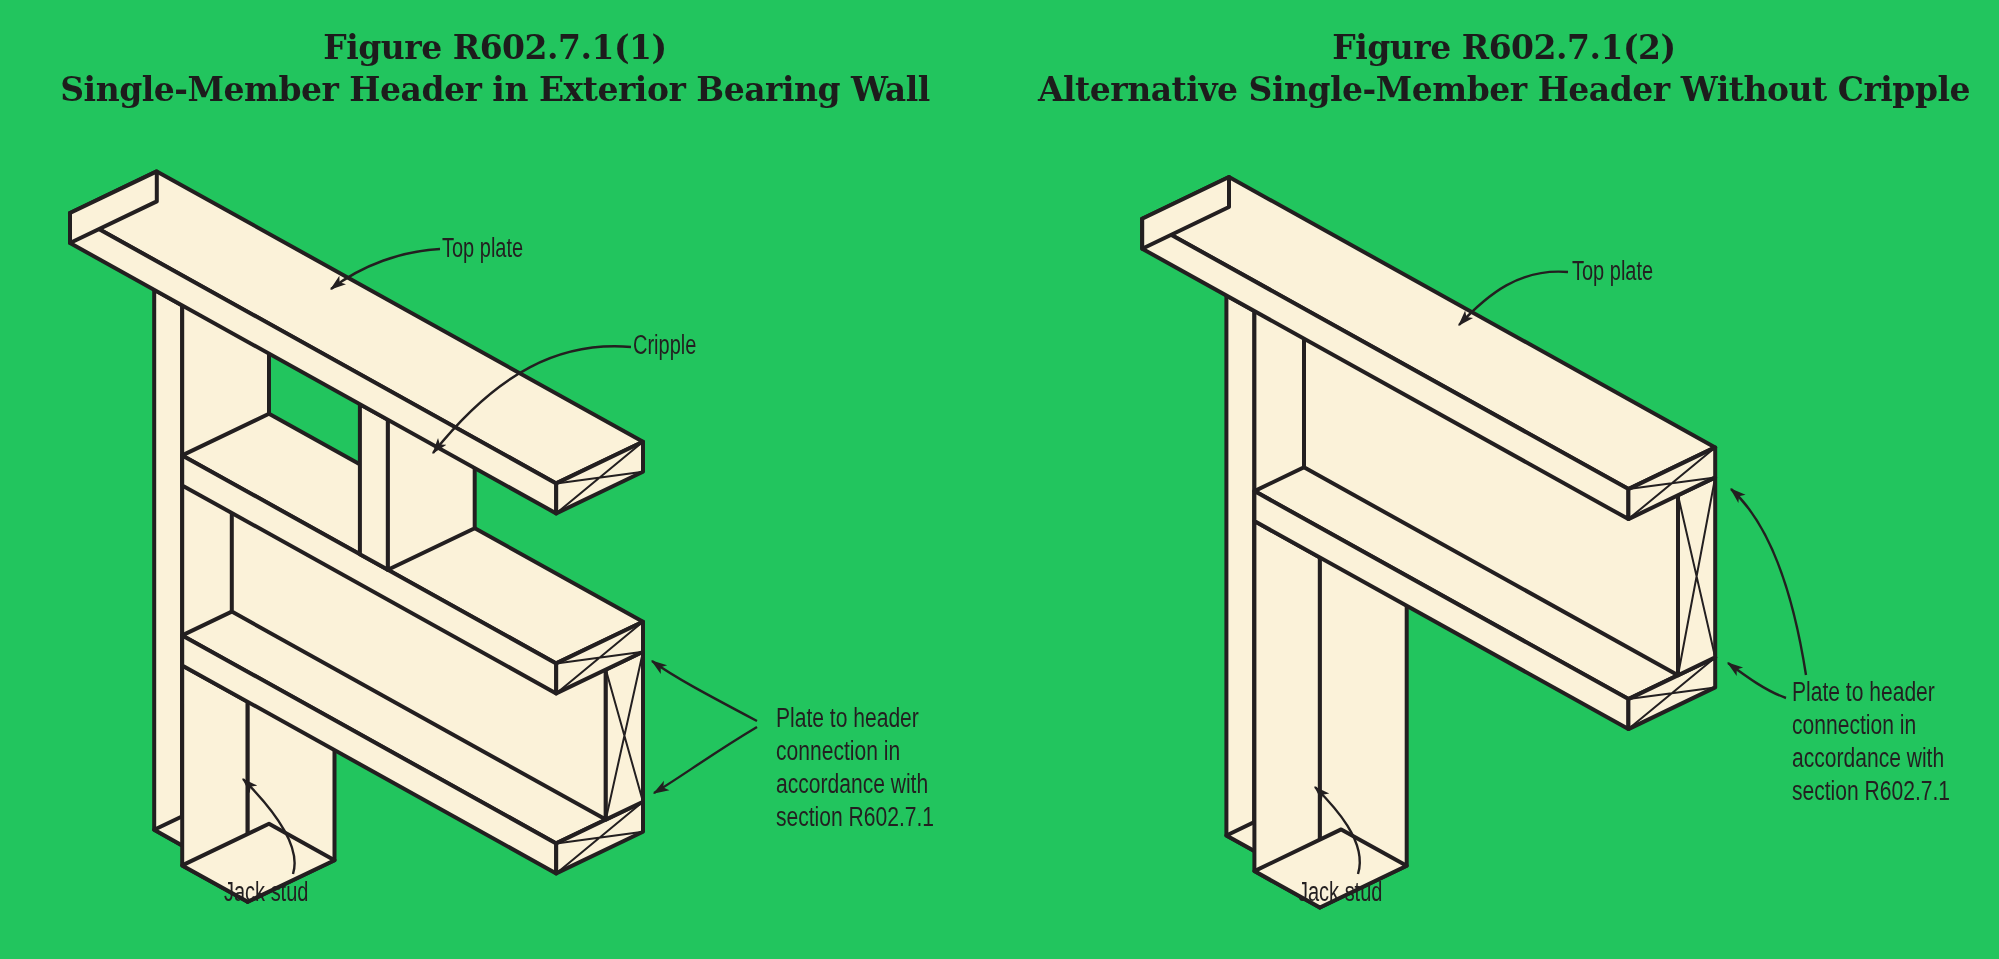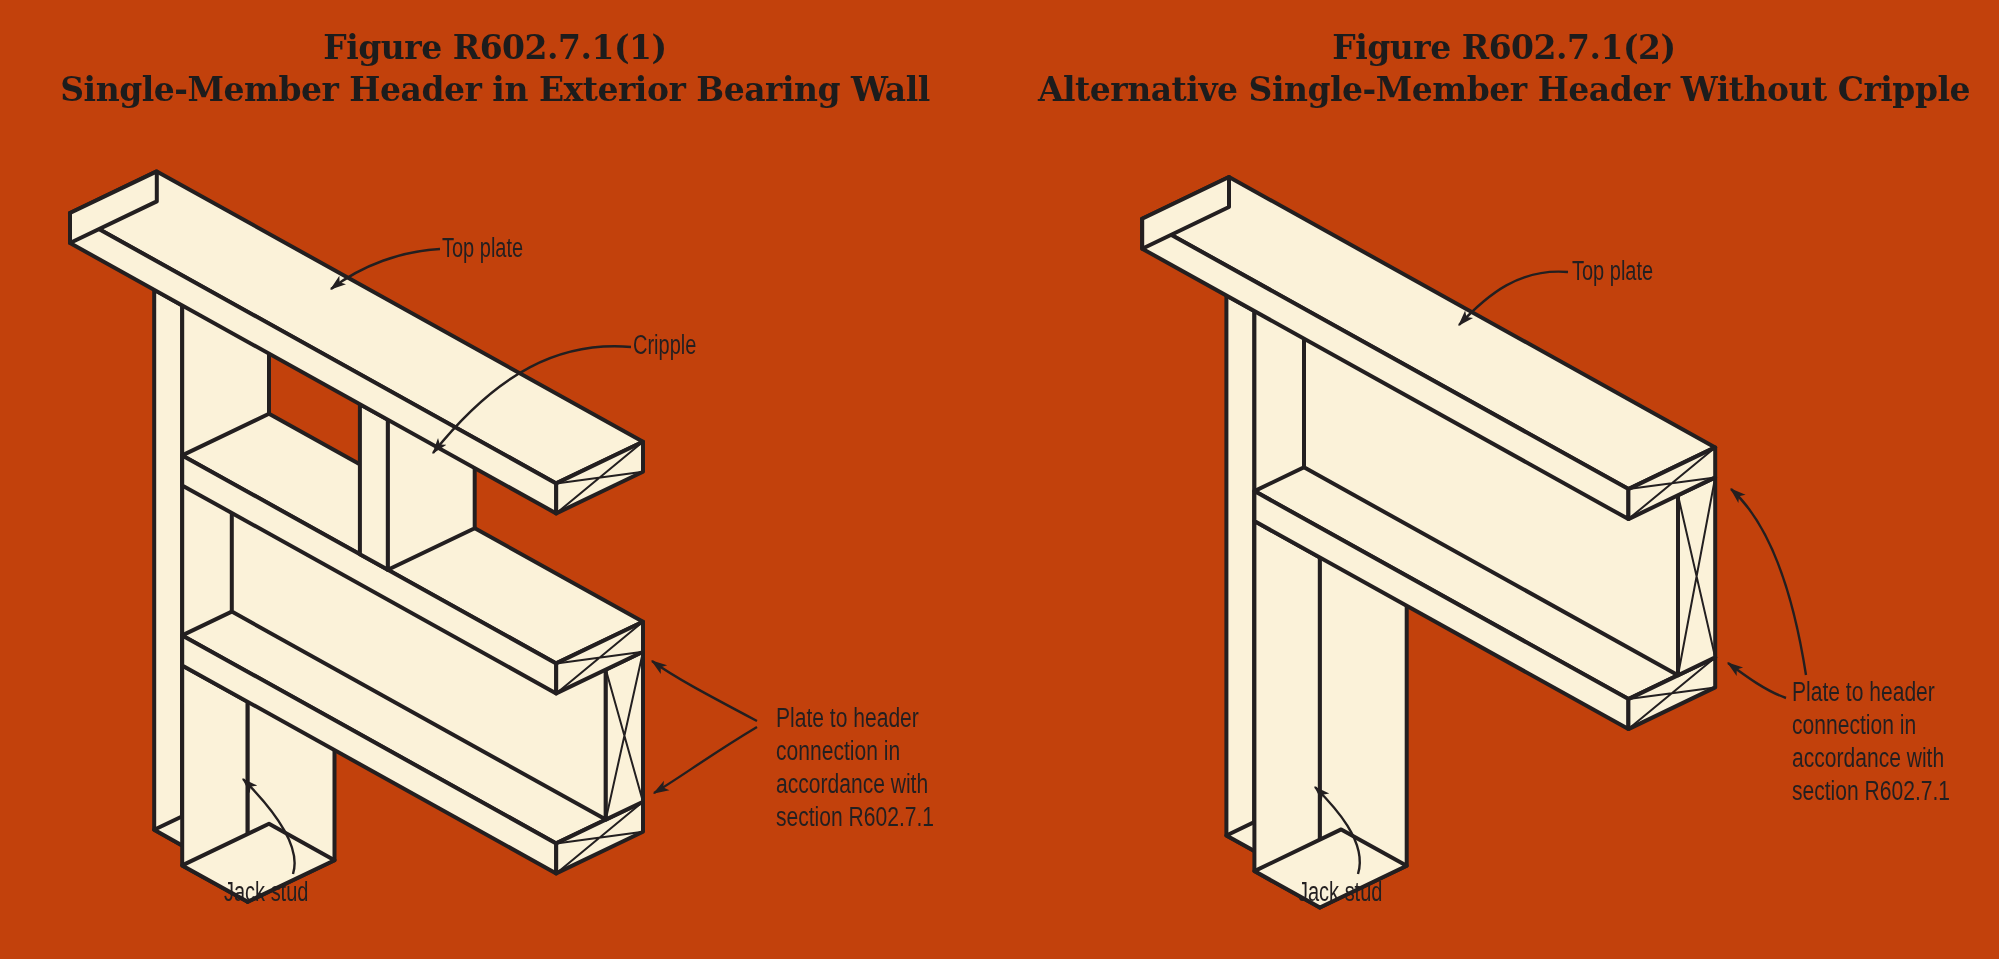--- a/index.html
+++ b/index.html
@@ -1,16 +1,16 @@
 <!DOCTYPE html>
 <html><head>
 <meta charset="utf-8">
 <style>
   html,body{margin:0;padding:0;background:#FFFFFF;}
-  .stage{position:relative;width:1999px;height:959px;background:#c2410c;overflow:hidden;
+  .stage{position:relative;width:1999px;height:959px;background:#22c55e;overflow:hidden;
          font-family:"Liberation Sans",sans-serif;color:#231F20;}
   .stage svg{position:absolute;left:0;top:0;}
   .title{position:absolute;text-align:center;font-family:"DejaVu Serif",serif;font-weight:bold;
          color:#1d1c1c;font-size:34px;line-height:42px;letter-spacing:-0.5px;transform:scaleX(.97);}
   .lbl{position:absolute;font-size:27px;line-height:29px;white-space:nowrap;
        transform:scaleX(.74);transform-origin:left top;color:#231F20;}
   .lbl-block{position:absolute;font-size:27px;line-height:33px;white-space:nowrap;
        transform:scaleX(.78);transform-origin:left top;color:#231F20;}
   .wood{fill:#FBF2D9;stroke:#231F20;stroke-width:4;stroke-linejoin:round;}
   .grain{fill:none;stroke:#231F20;stroke-width:2;}

